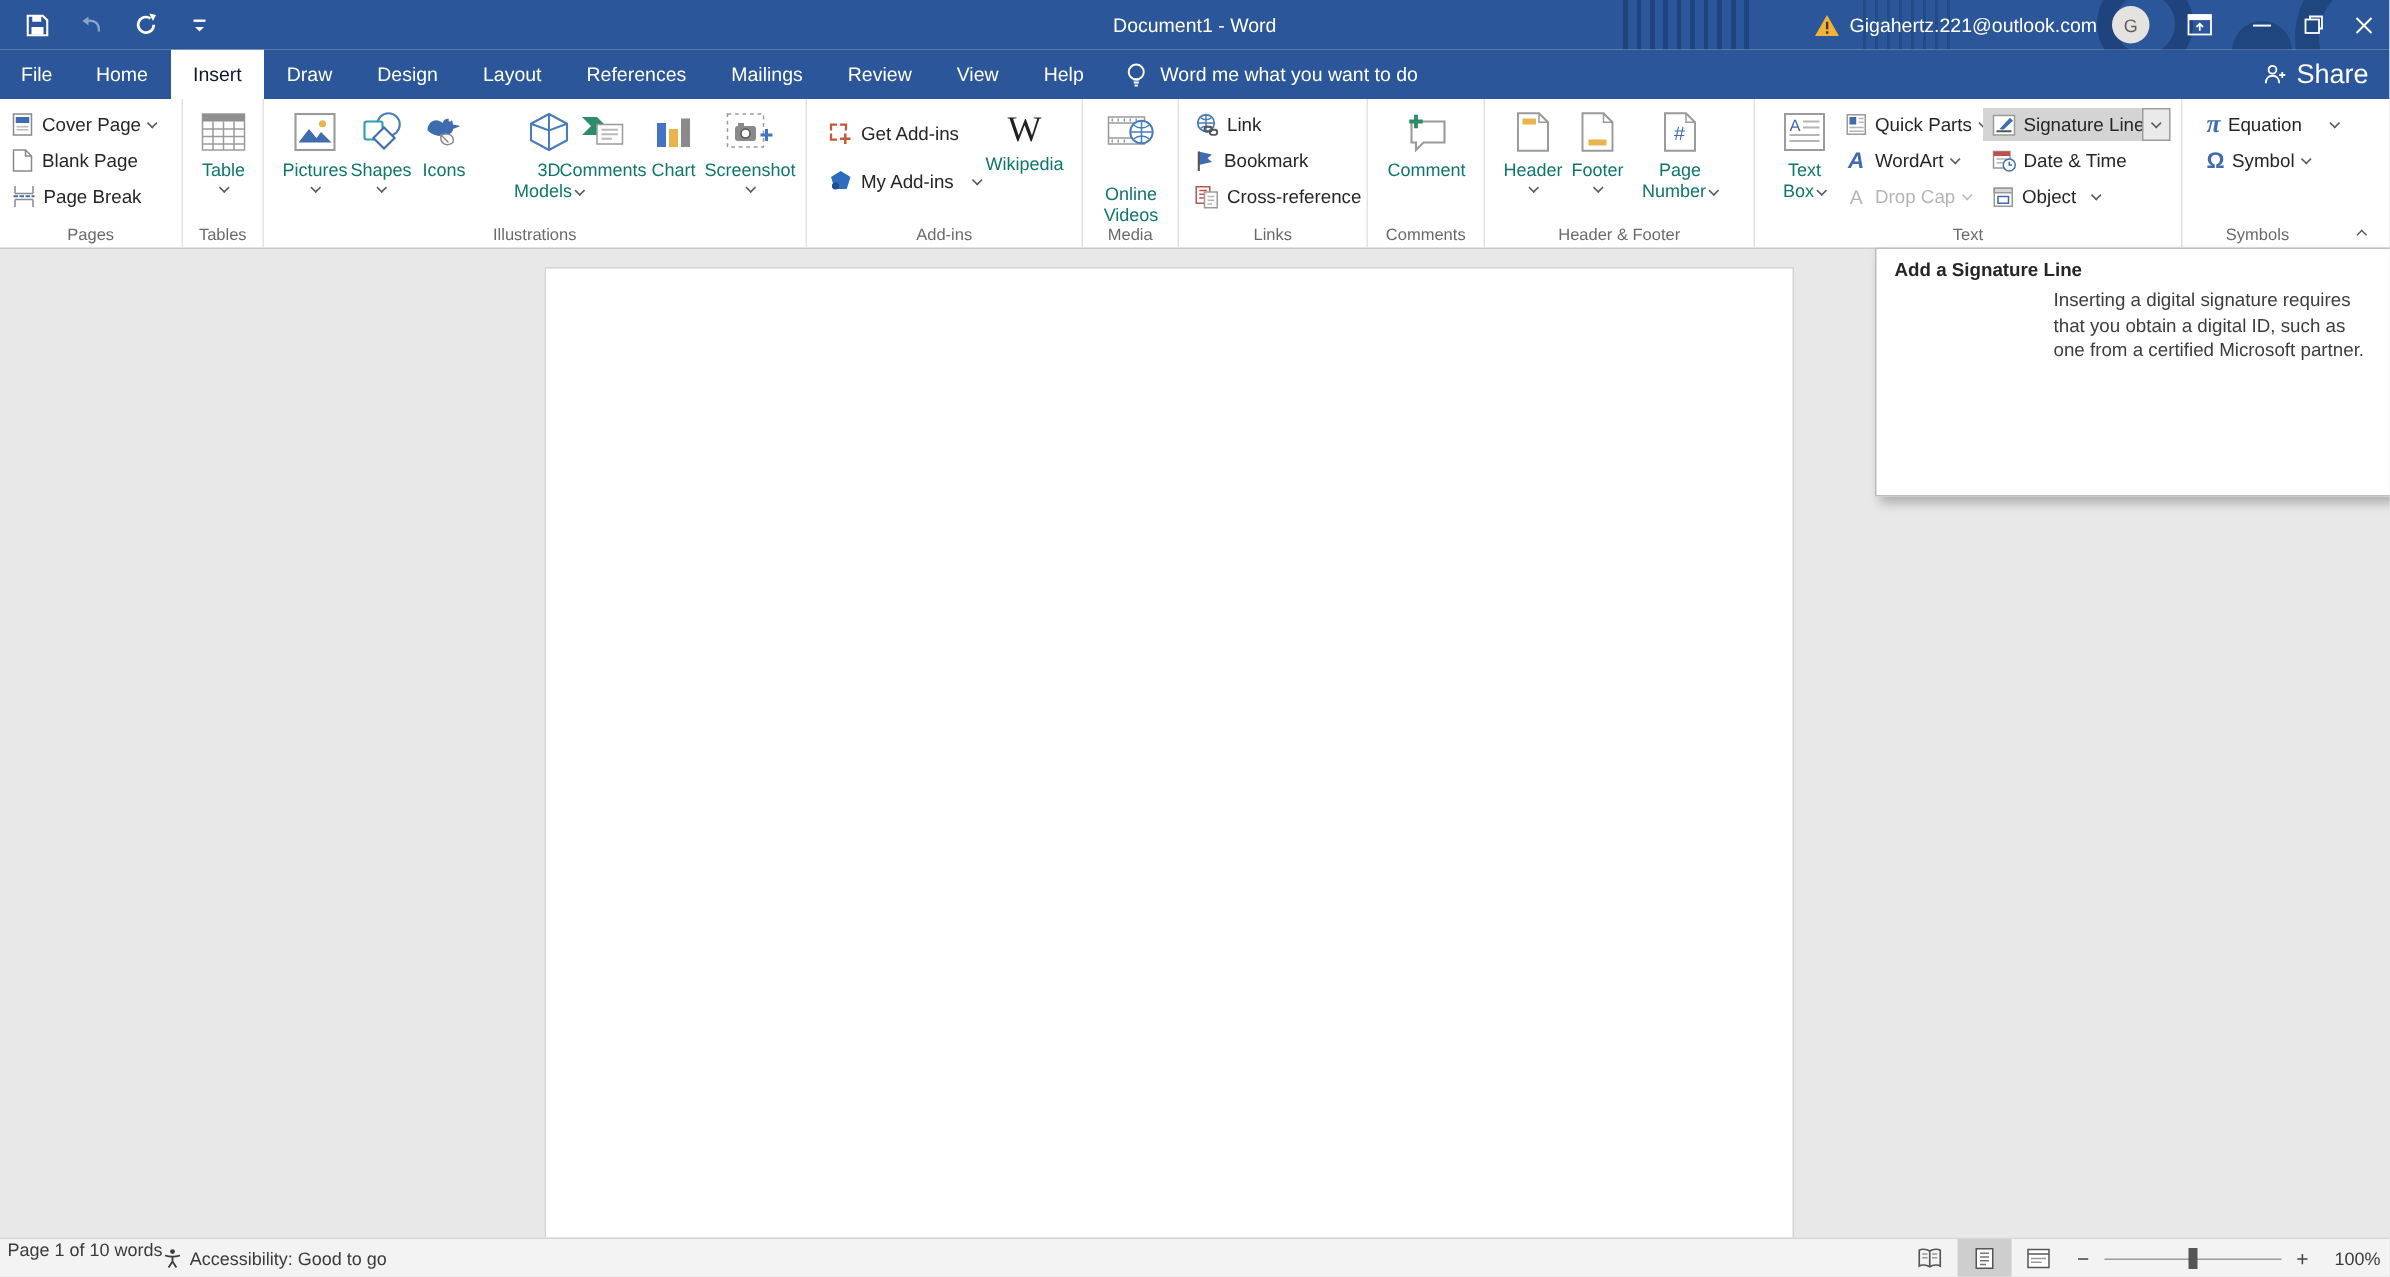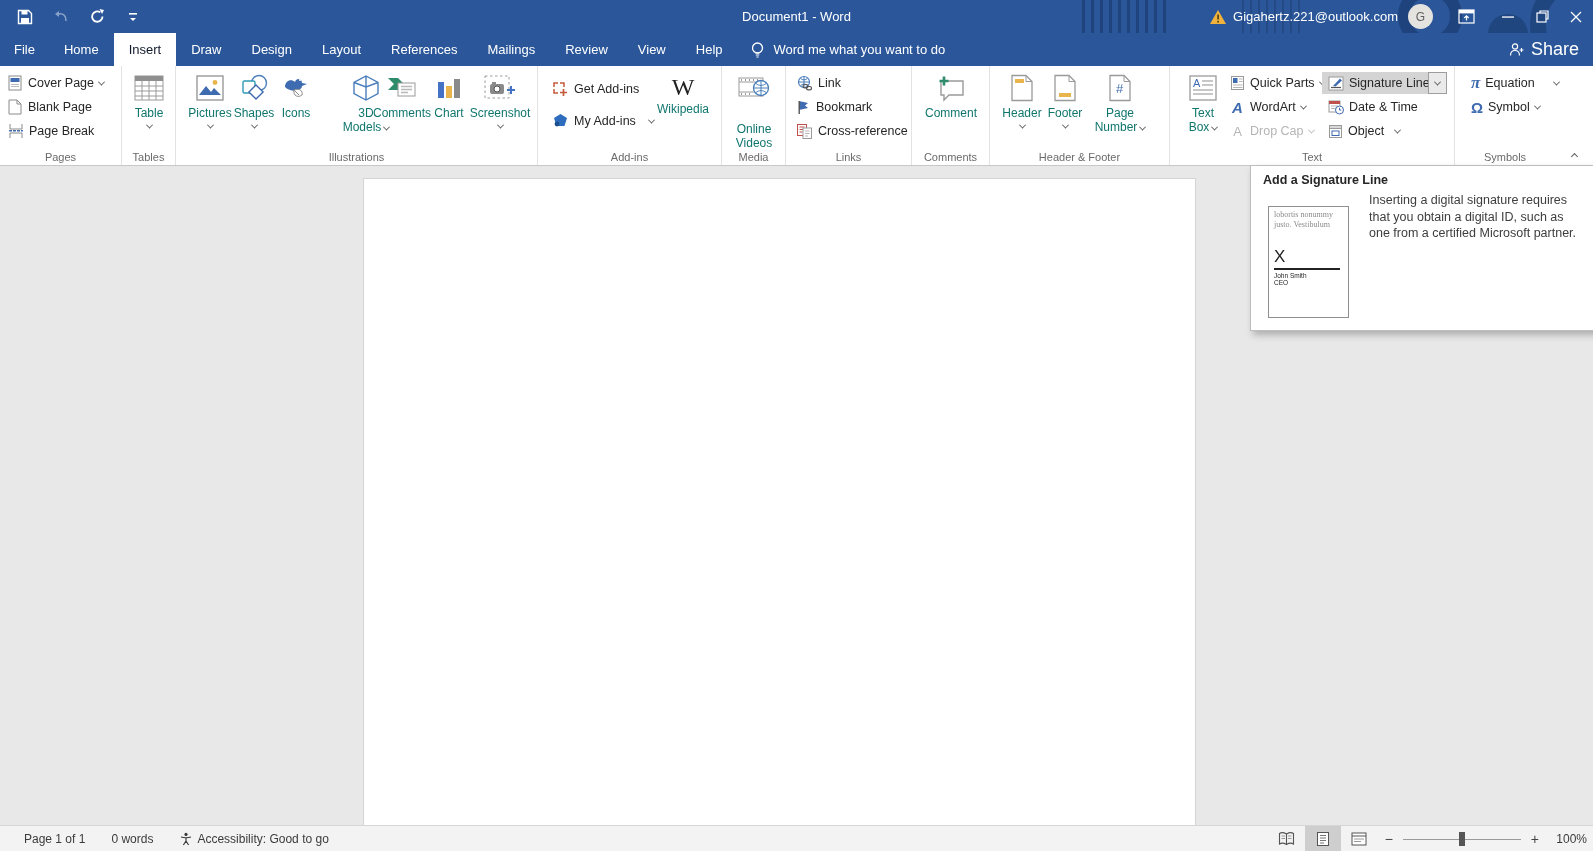--- a/index.html
+++ b/index.html
@@ -64,21 +64,21 @@
   .tt-lorem { font-family:"Liberation Serif", serif; font-size:8px; line-height:10px; color:#8a8a8a; white-space:nowrap; }
   .tt-x { font-size:17px; color:#222; margin-top:17px; }
   .tt-sigline { width:66px; border-top:2px solid #222; margin-top:1px; }
   .tt-name { font-size:6.5px; color:#222; margin-top:2px; }
   .tt-role { font-size:6.5px; color:#222; }
   .tt-body { position:absolute; left:118px; top:26px; width:214px; font-size:12.5px; line-height:16.5px; color:#3d3d3d; }
   .tt-body p + p { margin-top:16px; }
 
   
   .statusbar { position:absolute; bottom:0; left:0; width:100%; height:26px; background:#f3f3f3; border-top:1px solid #d6d6d6; font-size:12px; color:#3b3b3b; z-index:31; }
-  .sb-left { position:absolute; left:24px; top:0; height:26px; display:flex; align-items:center; gap:26px; }
+  .sb-left { position:absolute; left:5px; top:0; height:26px; display:flex; }
   .sb-access { display:flex; align-items:center; gap:4px; }
   .sb-right { position:absolute; right:6px; top:0; height:26px; display:flex; align-items:center; }
   .viewbtn { width:36px; height:26px; display:flex; align-items:center; justify-content:center; }
   .viewbtn.sel { background:#cecece; }
   .zoomglyph { font-size:14px; color:#444; padding:0 8px; }
   .slider { position:relative; width:118px; height:26px; margin:0 2px; }
   .slider .track { position:absolute; top:12.5px; left:0; width:100%; height:1.5px; background:#9a9a9a; }
   .slider .thumb { position:absolute; top:6px; left:48%; width:6px; height:14px; background:#555; }
   .zoomlabel { width:40px; text-align:right; }
 
@@ -511,28 +511,20 @@
 
   <span class="cv up collapse"></span>
 </div>
 
 <div class="docarea">
   <div class="page"></div>
 </div>
 
 <div class="tooltip">
   <div class="tt-title">Add a Signature Line</div>
-  <div class="tt-preview">
-    <div class="tt-lorem">lobortis nonummy</div>
-    <div class="tt-lorem">justo. Vestibulum</div>
-    <div class="tt-x">X</div>
-    <div class="tt-sigline"></div>
-    <div class="tt-name">John Smith</div>
-    <div class="tt-role">CEO</div>
-  </div>
   <div class="tt-body">
     <p>Inserting a digital signature requires that you obtain a digital ID, such as one from a certified Microsoft partner.</p>
   </div>
 </div>
 
 <div class="statusbar">
   <div class="sb-left">
     <span>Page 1 of 1</span>
     <span>0 words</span>
     <span class="sb-access">

